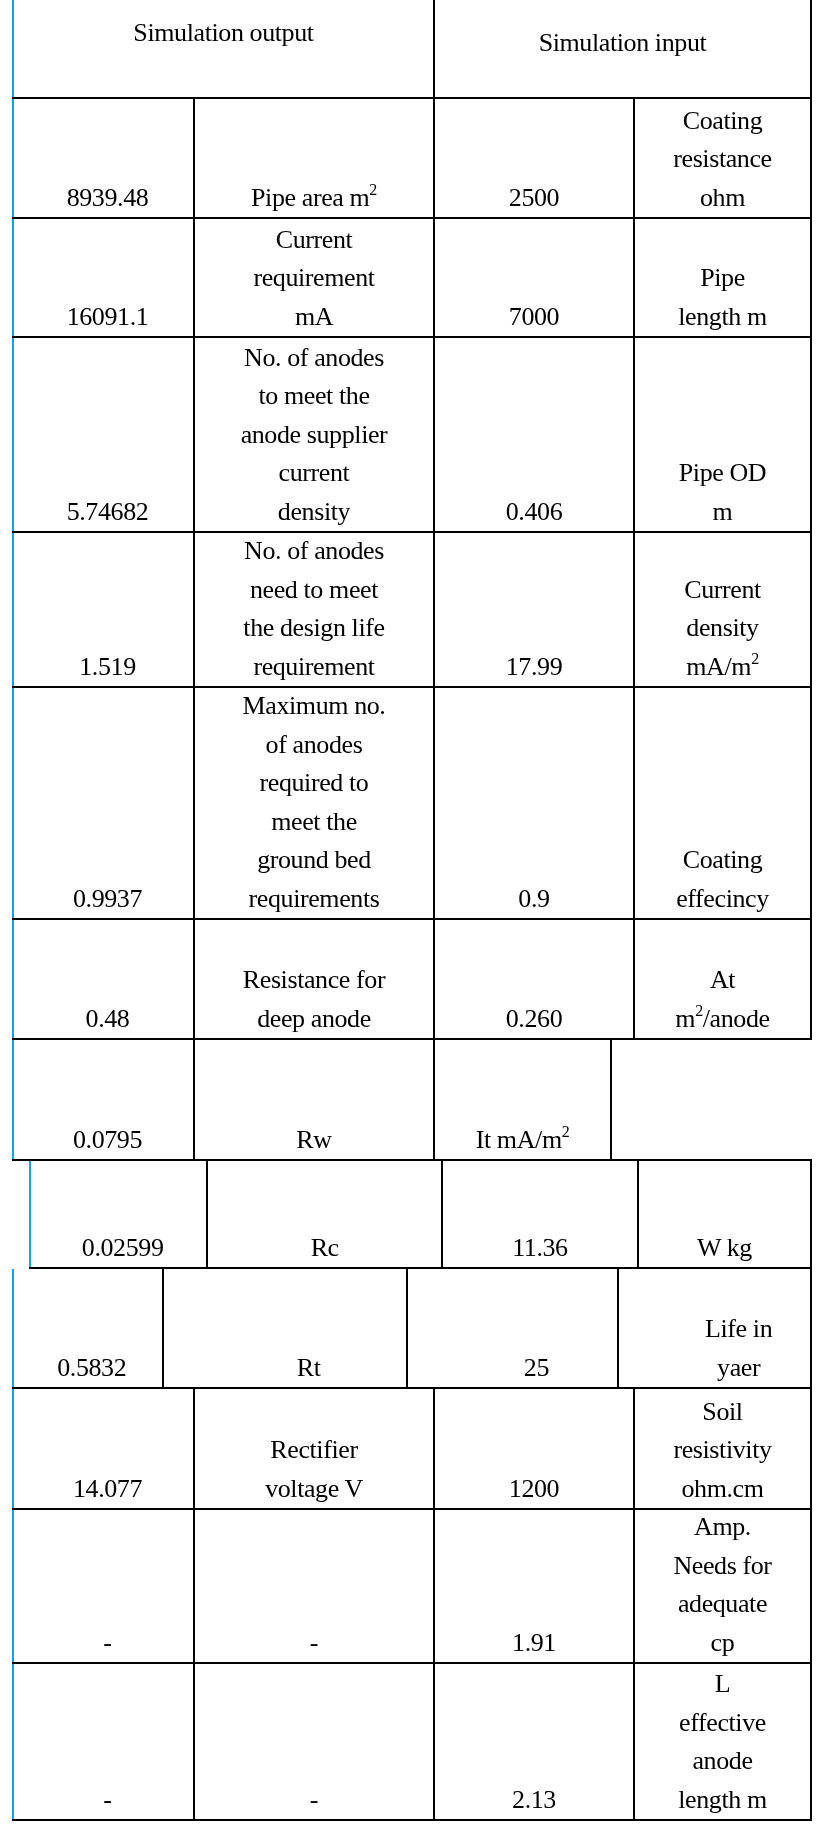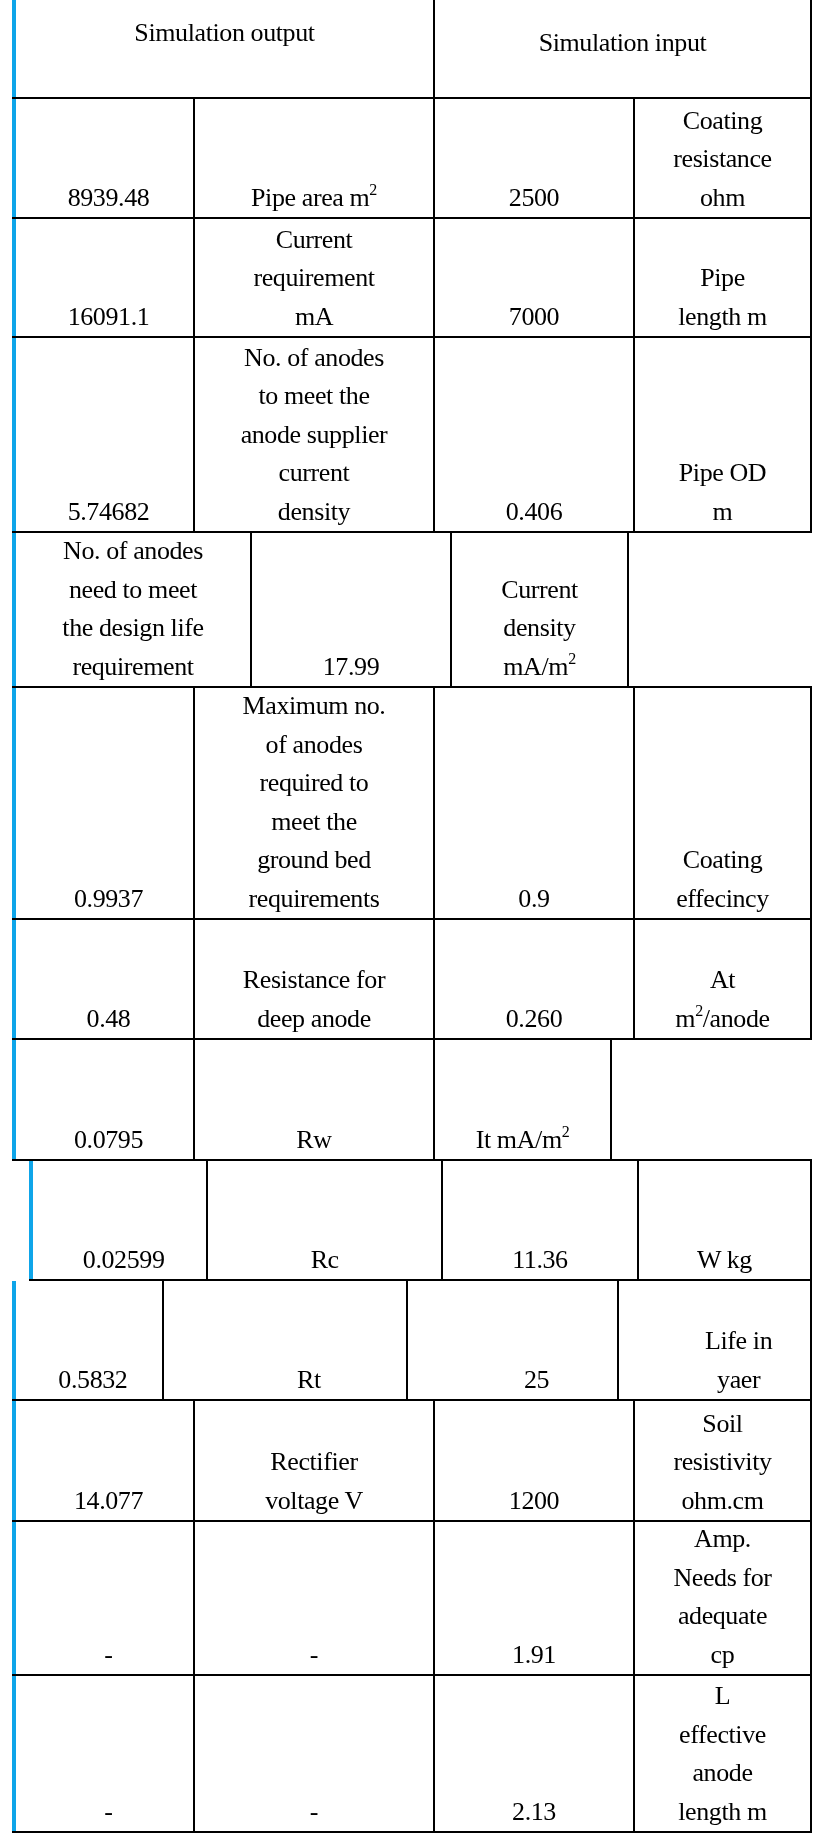--- a/index.html
+++ b/index.html
@@ -4,21 +4,21 @@
 <style>
   html, body { margin: 0; padding: 0; background: #ffffff; }
   body { width: 824px; height: 1836px; position: relative; overflow: hidden;
          font-family: "Liberation Serif", "DejaVu Serif", serif; color: #000; }
   .tbl { position: absolute; left: 12px; top: 0; width: 800px; }
   .row { display: flex; position: relative; box-sizing: border-box; border-bottom: 2px solid #000; }
   .hdr { border-bottom: 2px solid #000; }
   .cell { box-sizing: border-box; display: flex; align-items: flex-end; justify-content: center;
           text-align: center; font-size: 26px; line-height: 38.5px; border-right: 2px solid #000;
           letter-spacing: -0.4px; }
-  .cell:first-child { border-left: 4px solid #0ea5e9; }
+  .cell:first-child { border-left: 2px solid #0ea5e9; }
   .c1 { width: 183px; padding-left: 8px; }
   .c2 { width: 240px; }
   .c3 { width: 200px; }
   .c4 { width: 177px; }
   .h1 { width: 423px; align-items: flex-start; padding-top: 14px; }
   .h2 { width: 377px; align-items: flex-start; padding-top: 24px; }
   .lines { display: block; }
   .lines span { display: block; white-space: nowrap; }
   sup { font-size: 16px; line-height: 0; vertical-align: 11px; }
 </style>
@@ -77,20 +77,21 @@
         </div>
         <div class="cell c3">0.406</div>
         <div class="cell c4">
           <div class="lines">
             <span>Pipe OD</span>
             <span>m</span>
           </div>
         </div>
       </div>
       <div class="row" style="height: 155px;">
+        <div class="cell c1">1.519</div>
         <div class="cell c2">
           <div class="lines">
             <span>No. of anodes</span>
             <span>need to meet</span>
             <span>the design life</span>
             <span>requirement</span>
           </div>
         </div>
         <div class="cell c3">17.99</div>
         <div class="cell c4">
@@ -143,21 +144,21 @@
           <div class="lines">
             <span>Rw</span>
           </div>
         </div>
         <div class="cell c4">
           <div class="lines">
             <span>It mA/m<sup>2</sup></span>
           </div>
         </div>
       </div>
-      <div class="row" style="height: 120px; margin-left: 17px;">
+      <div class="row" style="height: 108px; margin-left: 17px;">
         <div class="cell c1">0.02599</div>
         <div class="cell c2">
           <div class="lines">
             <span>Rc</span>
           </div>
         </div>
         <div class="cell c3">11.36</div>
         <div class="cell c4">
           <div class="lines">
             <span>W kg</span>

